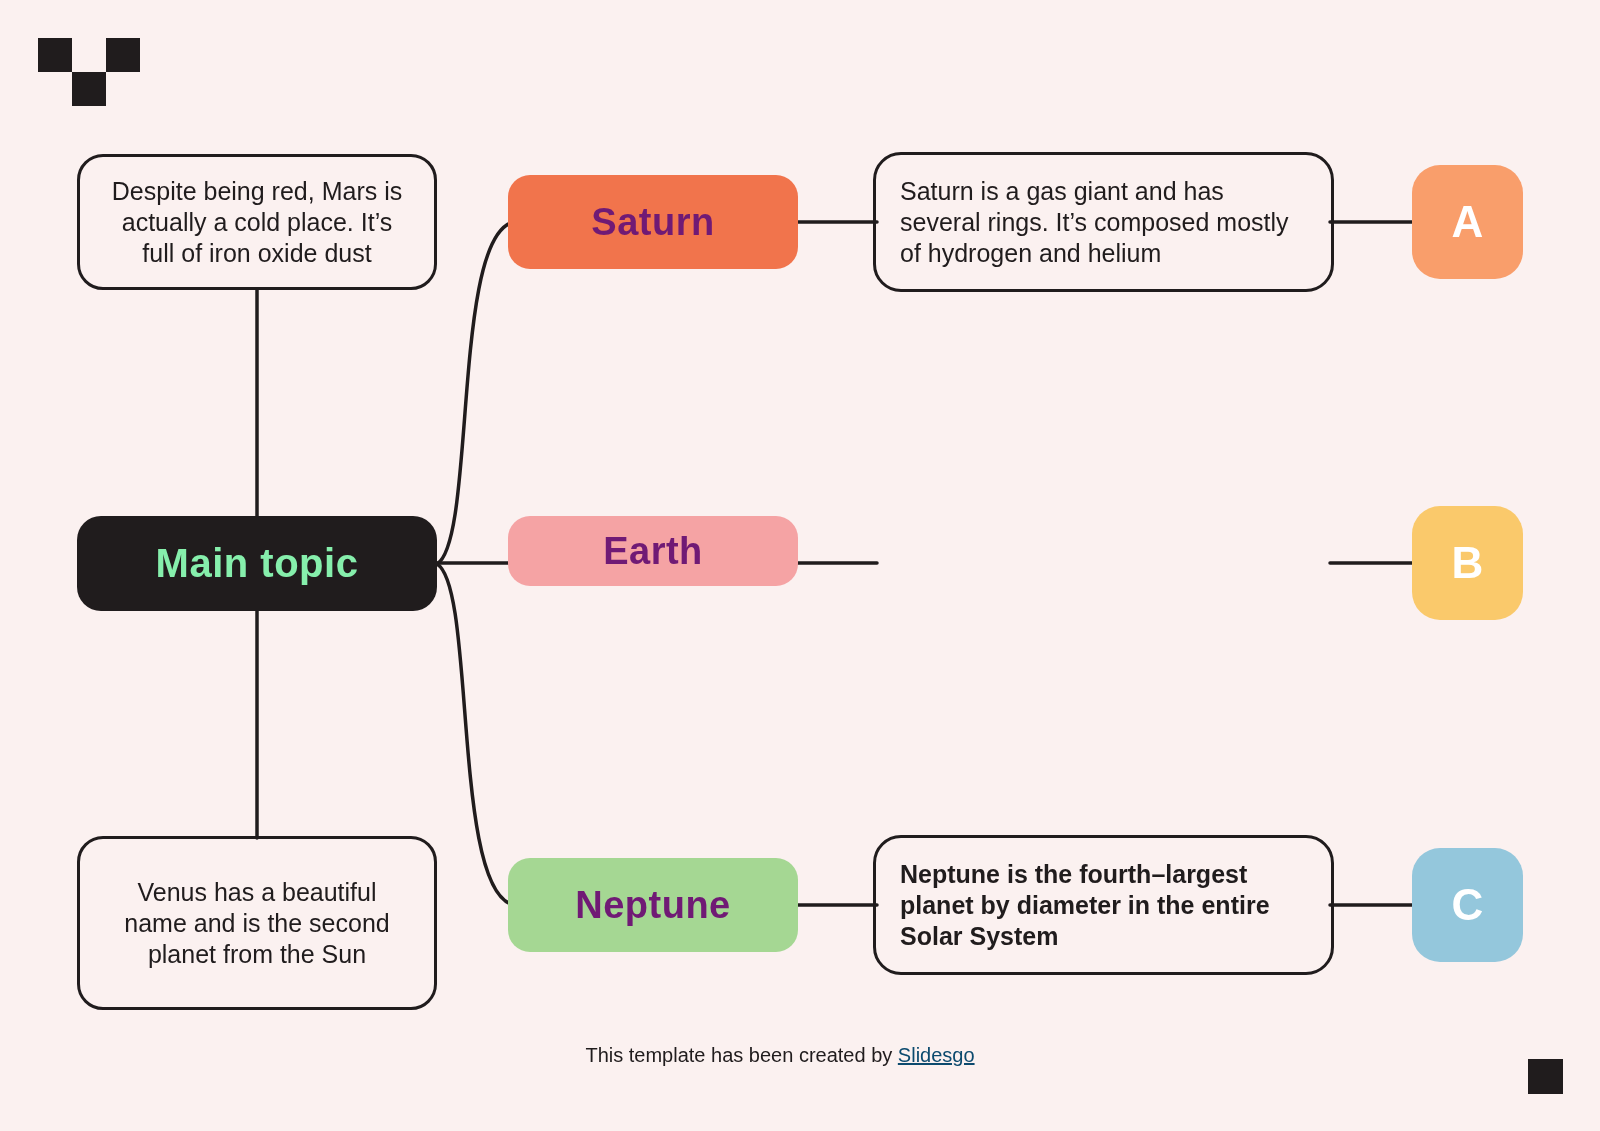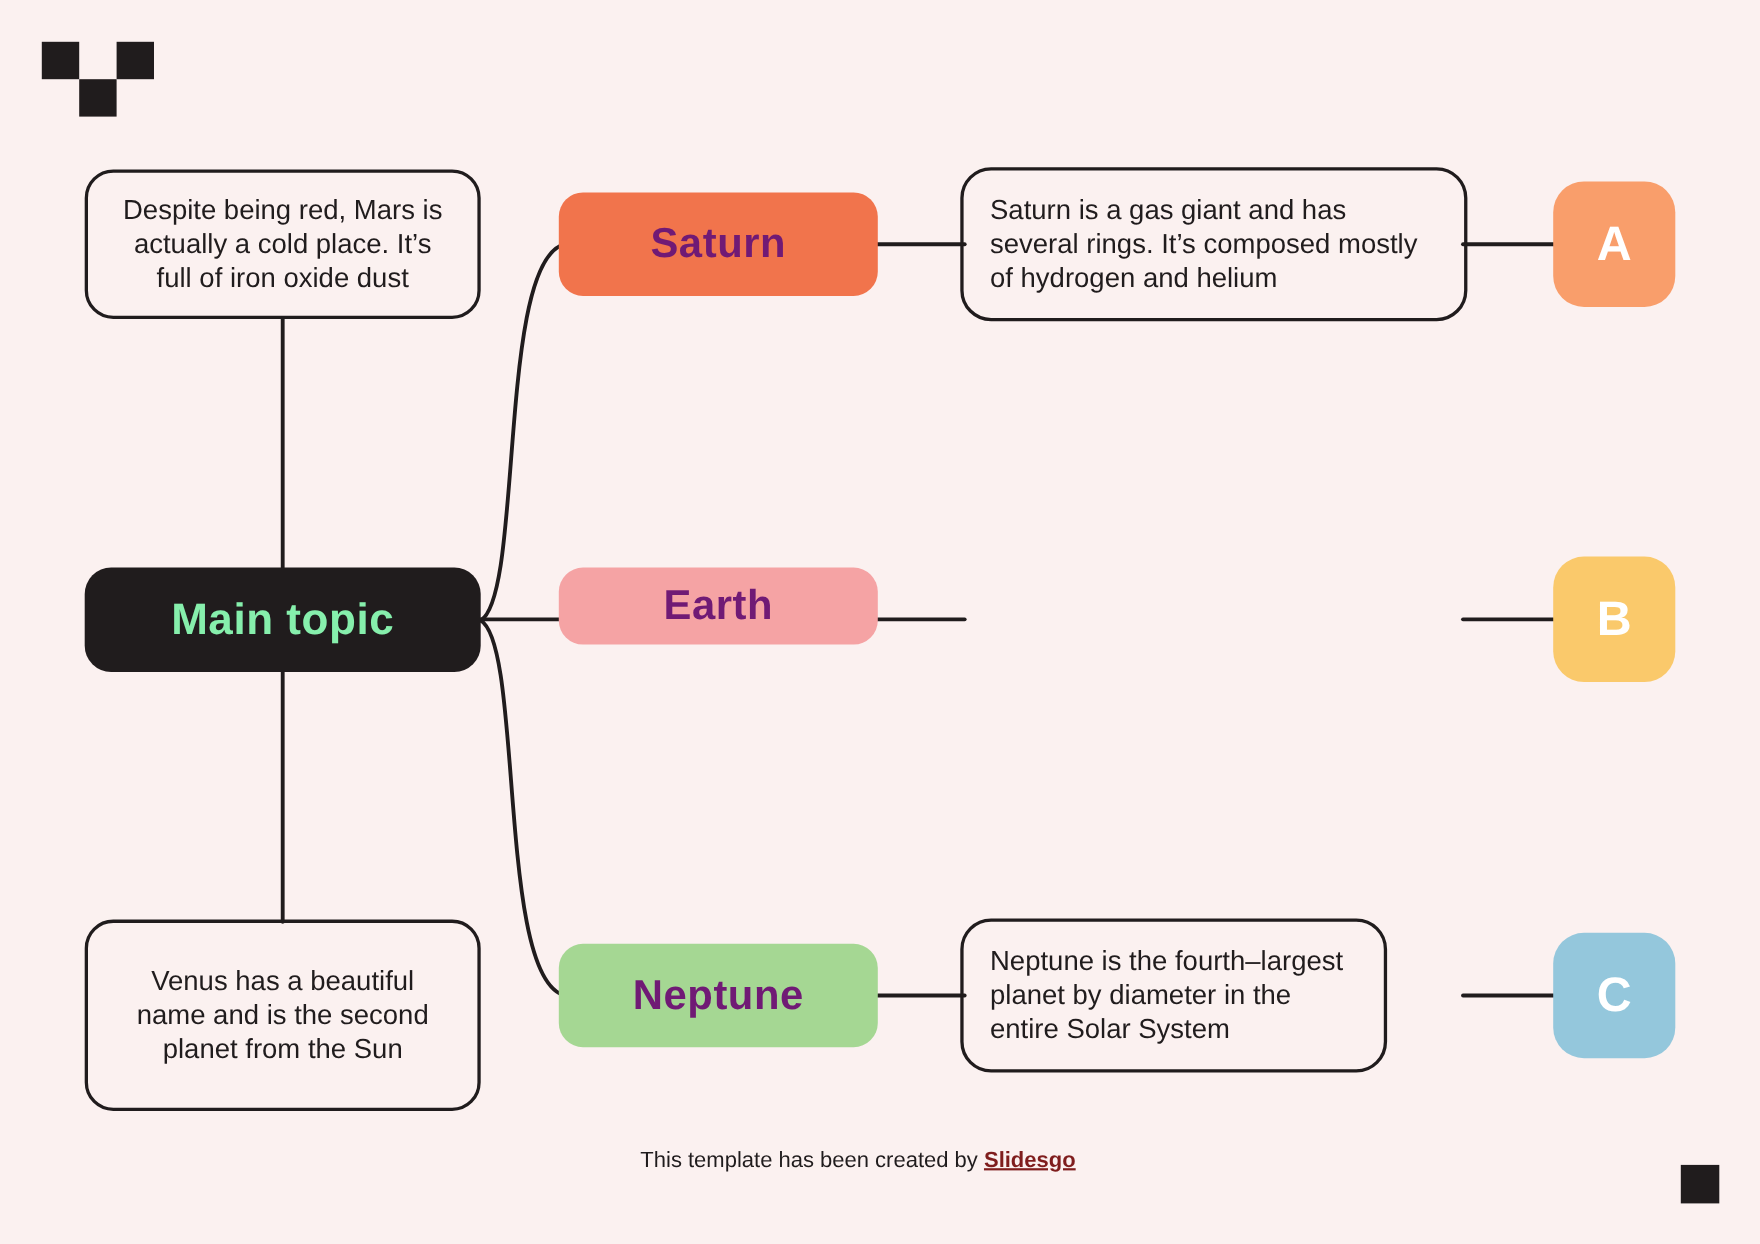--- a/index.html
+++ b/index.html
@@ -31,21 +31,21 @@
     padding:10px 36px 10px 24px;justify-content:flex-start;
   }
   .badge{
     border-radius:28px;color:#FFFFFF;font-weight:bold;font-size:44px;
   }
   .logo-square{position:absolute;width:34px;height:34px;background:#201C1D;z-index:1;}
   .footer{
     position:absolute;left:0;top:1044px;width:1560px;text-align:center;
     font-size:20px;color:#201C1D;z-index:1;
   }
-  .footer a{color:#7f1d1d;font-weight:bold;text-decoration:underline;cursor:pointer;}
+  .footer a{color:#0c4a6e;font-weight:normal;text-decoration:underline;cursor:pointer;}
   .corner-square{position:absolute;left:1528px;top:1059px;width:35px;height:35px;background:#201C1D;z-index:1;}
 </style>
 </head>
 <body style="background: rgb(251, 241, 240);">
 
 <div class="canvas">
 
   <svg class="connectors" width="1600" height="1131" viewBox="0 0 1600 1131">
     <g stroke="#201C1D" stroke-width="3.5" fill="none" stroke-linecap="round">
       <path d="M257 289 V 838"></path>
@@ -74,21 +74,21 @@
   <div class="node outline-box" style="left:77px;top:836px;width:360px;height:174px;">Venus has a beautiful name and is the second planet from the Sun</div>
 
   <div class="node topic-box" style="left: 508px; top: 175px; width: 290px; height: 94px; background: rgb(241, 116, 76);">Saturn</div>
   <div class="node desc-box" style="left:873px;top:152px;width:461px;height:140px;">Saturn is a gas giant and has several rings. It’s composed mostly of hydrogen and helium</div>
   <div class="node badge" style="left: 1412px; top: 165px; width: 111px; height: 114px; background: rgb(249, 158, 107);">A</div>
 
   <div class="node topic-box" style="left: 508px; top: 516px; width: 290px; height: 70px; background: rgb(245, 163, 164);">Earth</div>
   <div class="node badge" style="left: 1412px; top: 506px; width: 111px; height: 114px; background: rgb(250, 201, 107);">B</div>
 
   <div class="node topic-box" style="left: 508px; top: 858px; width: 290px; height: 94px; background: rgb(165, 215, 147);">Neptune</div>
-  <div class="node desc-box" style="left:873px;top:835px;width:388px;height:140px;">Neptune is the fourth–largest planet by diameter in the entire Solar System</div>
+  <div class="node desc-box" style="left:873px;top:835px;width:461px;height:140px;font-weight:bold;">Neptune is the fourth–largest planet by diameter in the entire Solar System</div>
   <div class="node badge" style="left: 1412px; top: 848px; width: 111px; height: 114px; background: rgb(148, 199, 220);">C</div>
 
   <div class="footer">
     <span>This template has been created by </span><a>Slidesgo</a>
   </div>
 
   <div class="corner-square"></div>
 
 </div>
 

